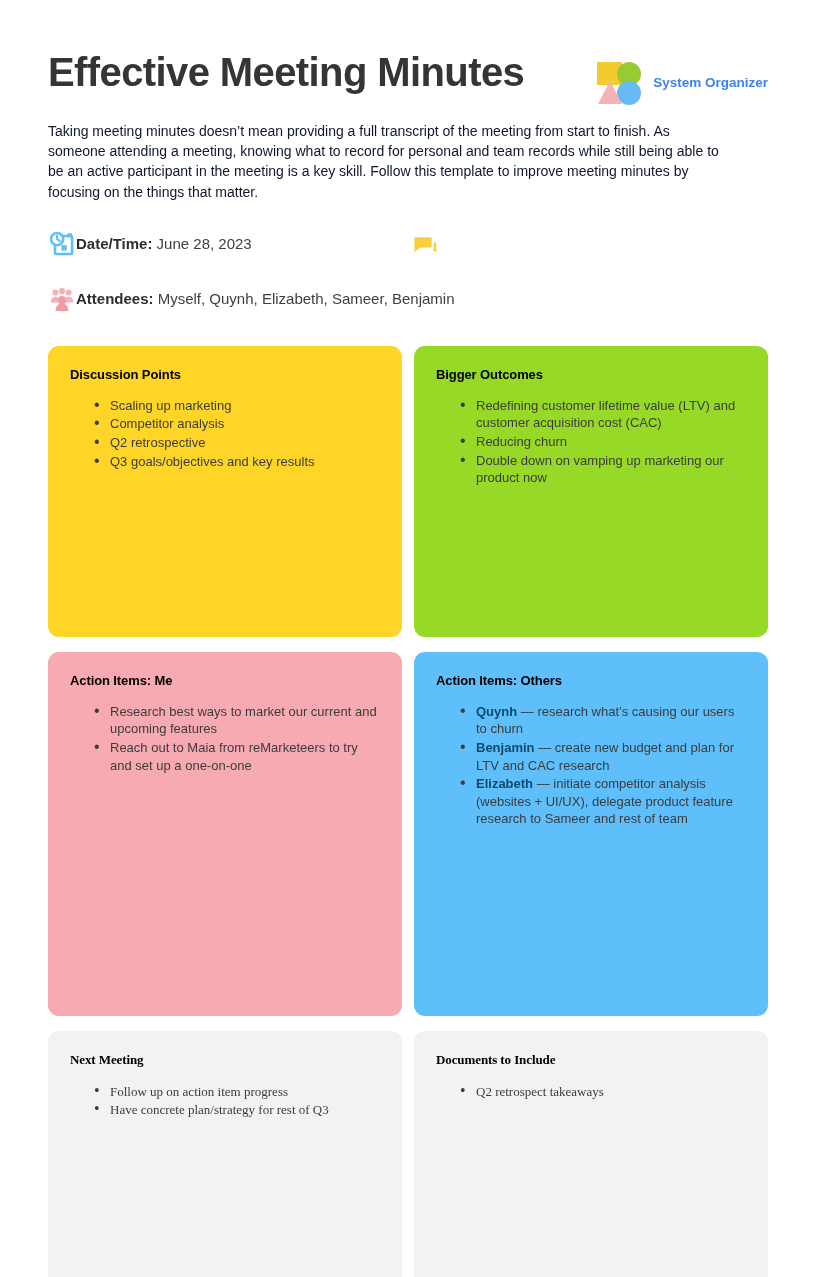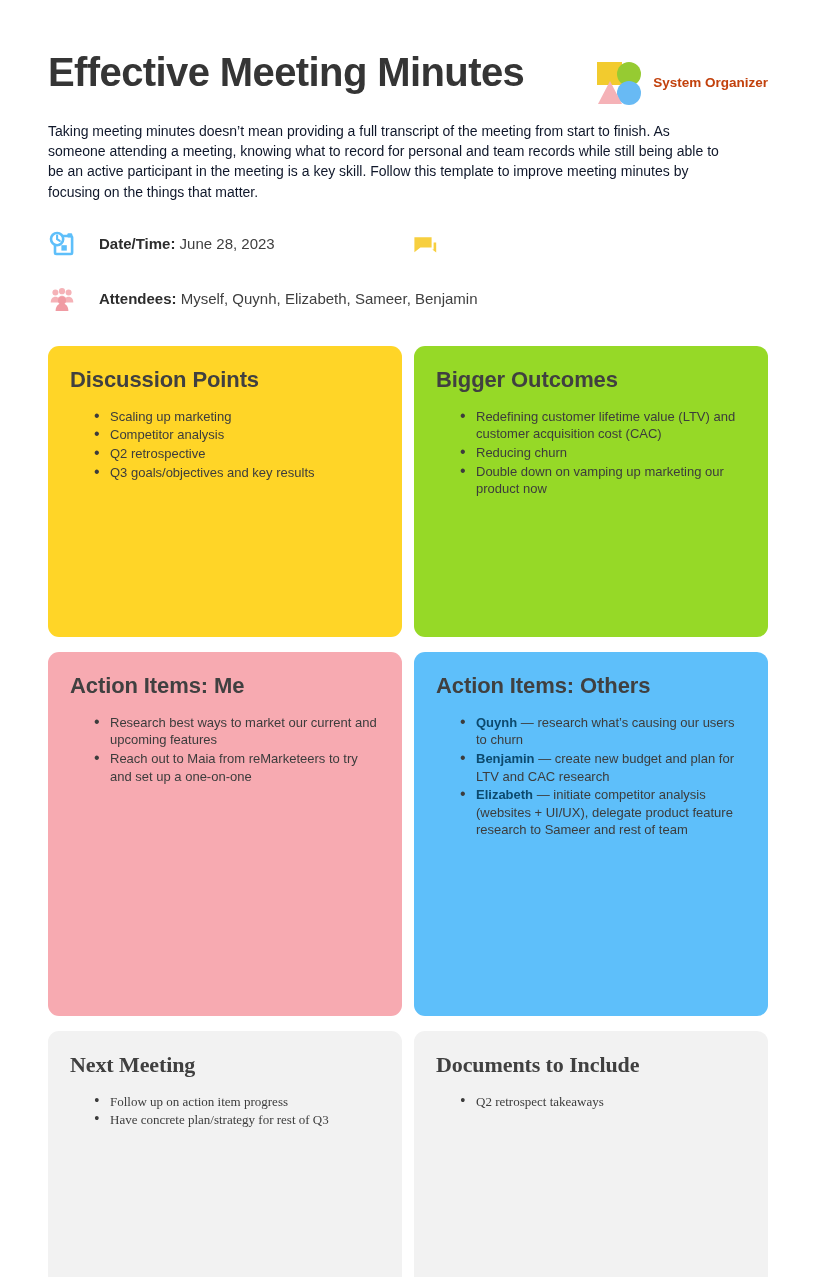--- a/index.html
+++ b/index.html
@@ -74,21 +74,21 @@
     left: 2px; top: 21px;
     width: 0; height: 0;
     border-left: 12px solid transparent;
     border-right: 12px solid transparent;
     border-bottom: 23px solid #f5b2b7;
   }
 
   .brand-name {
     font-size: 13.5px;
     font-weight: bold;
-    color: #c2410c;
+    color: #3b82f6;
     white-space: nowrap;
   }
 
   .intro {
     margin-top: 17px;
     font-size: 14px;
     line-height: 20.2px;
     color: #0f172a;
     max-width: 675px;
   }
@@ -99,21 +99,21 @@
   }
   .meta-row {
     display: flex;
     align-items: center;
   }
   .meta-row + .meta-row { margin-top: 27px; }
 
   .meta-cell {
     display: flex;
     align-items: center;
-    gap: 23px;
+    gap: 0;
   }
   .meta-cell.date   { width: 363px; }
 
   .meta-text {
     font-size: 15px;
     color: #3f3f3f;
     white-space: nowrap;
   }
   .meta-text b { color: #2d2d2d; font-weight: bold; }
 
@@ -136,23 +136,23 @@
   .card.h2 { height: 364px; }
   .card.h3 { height: 291px; font-family: Liberation Serif, serif; }
 
   .card-yellow { background: #ffd527; }
   .card-green  { background: #96d927; }
   .card-pink   { background: #f7aab1; }
   .card-blue   { background: #5ebffa; }
   .card-gray   { background: #f2f2f2; }
 
   .card-title {
-    font-size: 22px;
+    font-size: 13px;
     font-weight: bold;
-    color: #404040;
+    color: #000000;
     letter-spacing: -0.1px;
   }
 
   .card ul {
     margin: 15px 0 0 0;
     padding-left: 40px;
     list-style: none;
   }
   .card li {
     position: relative;

